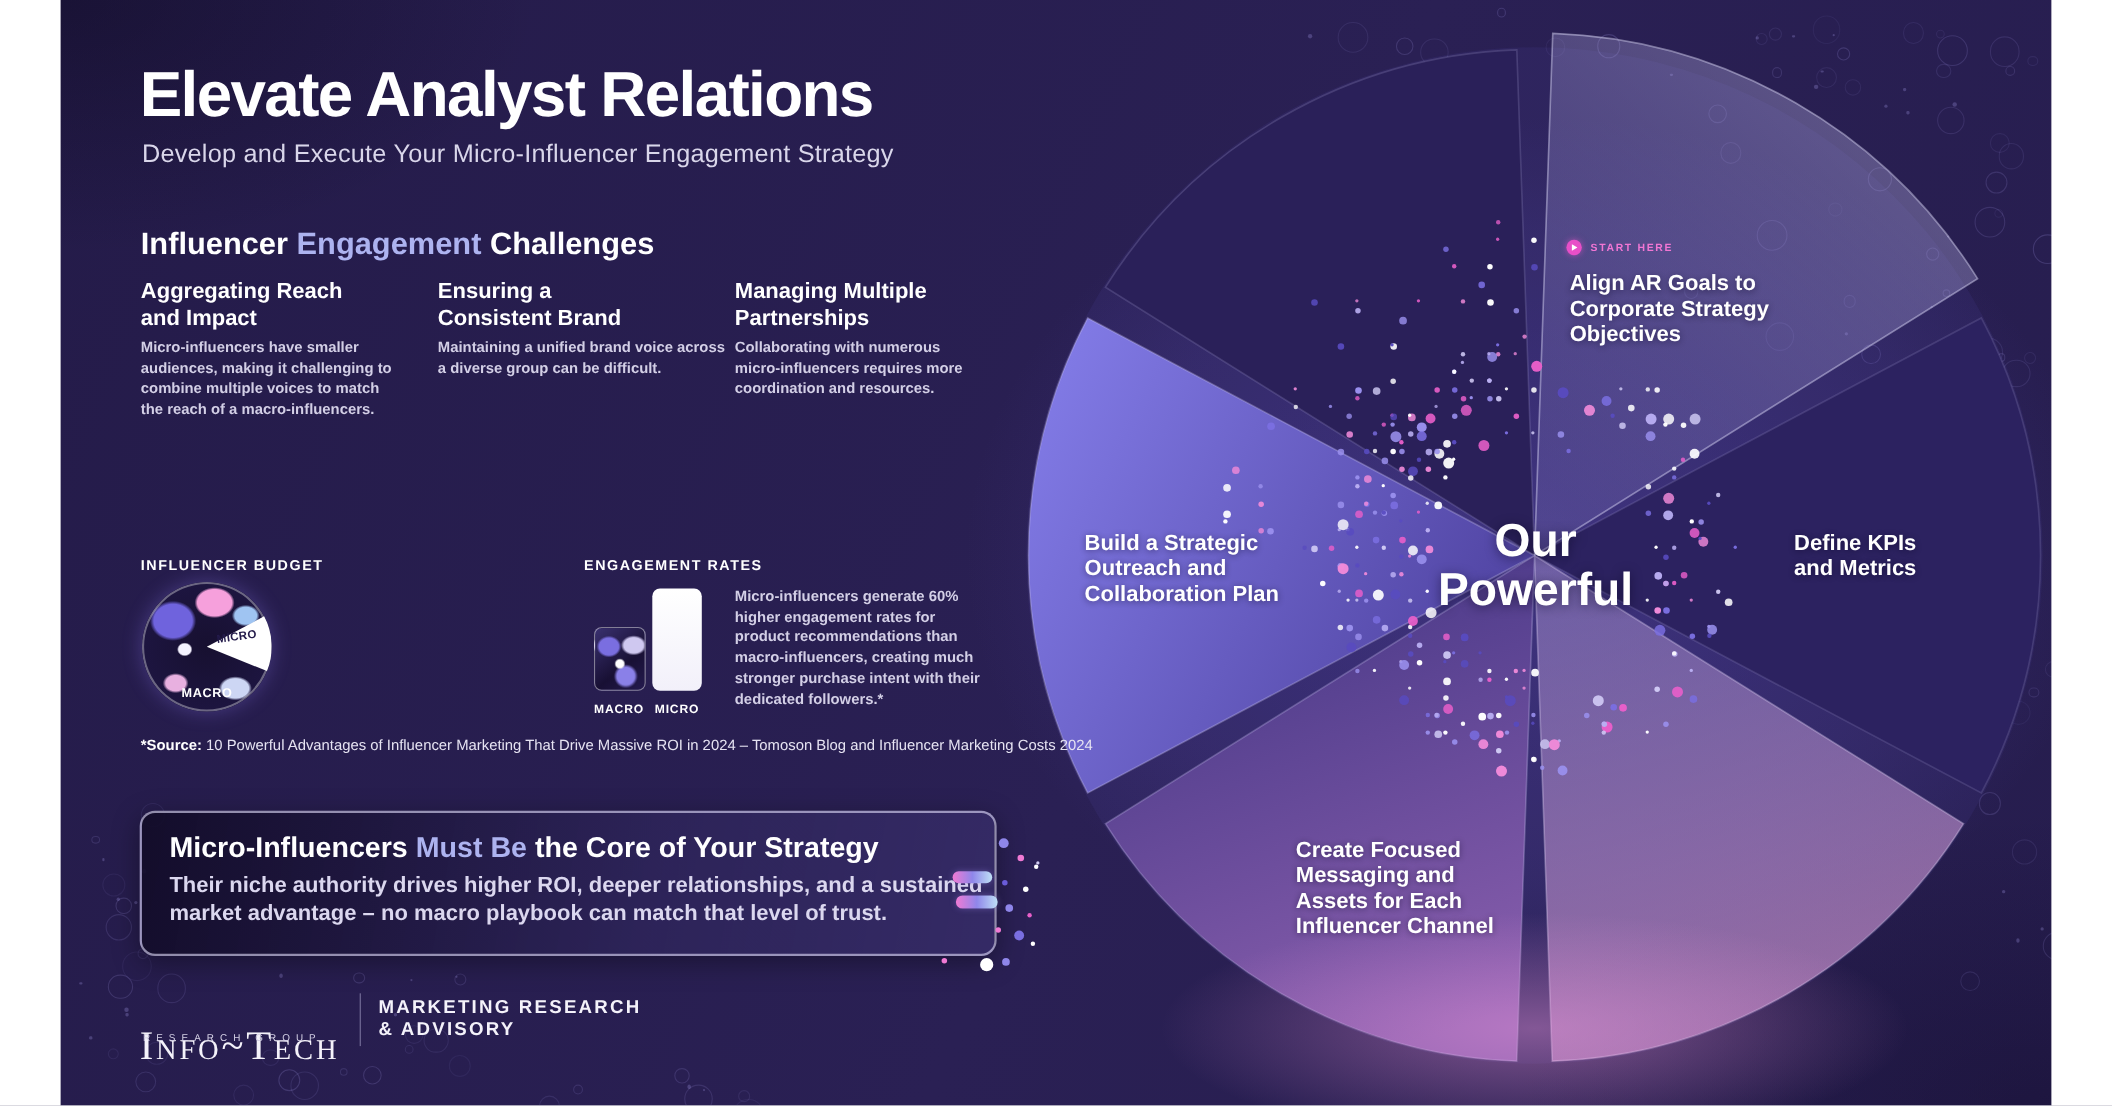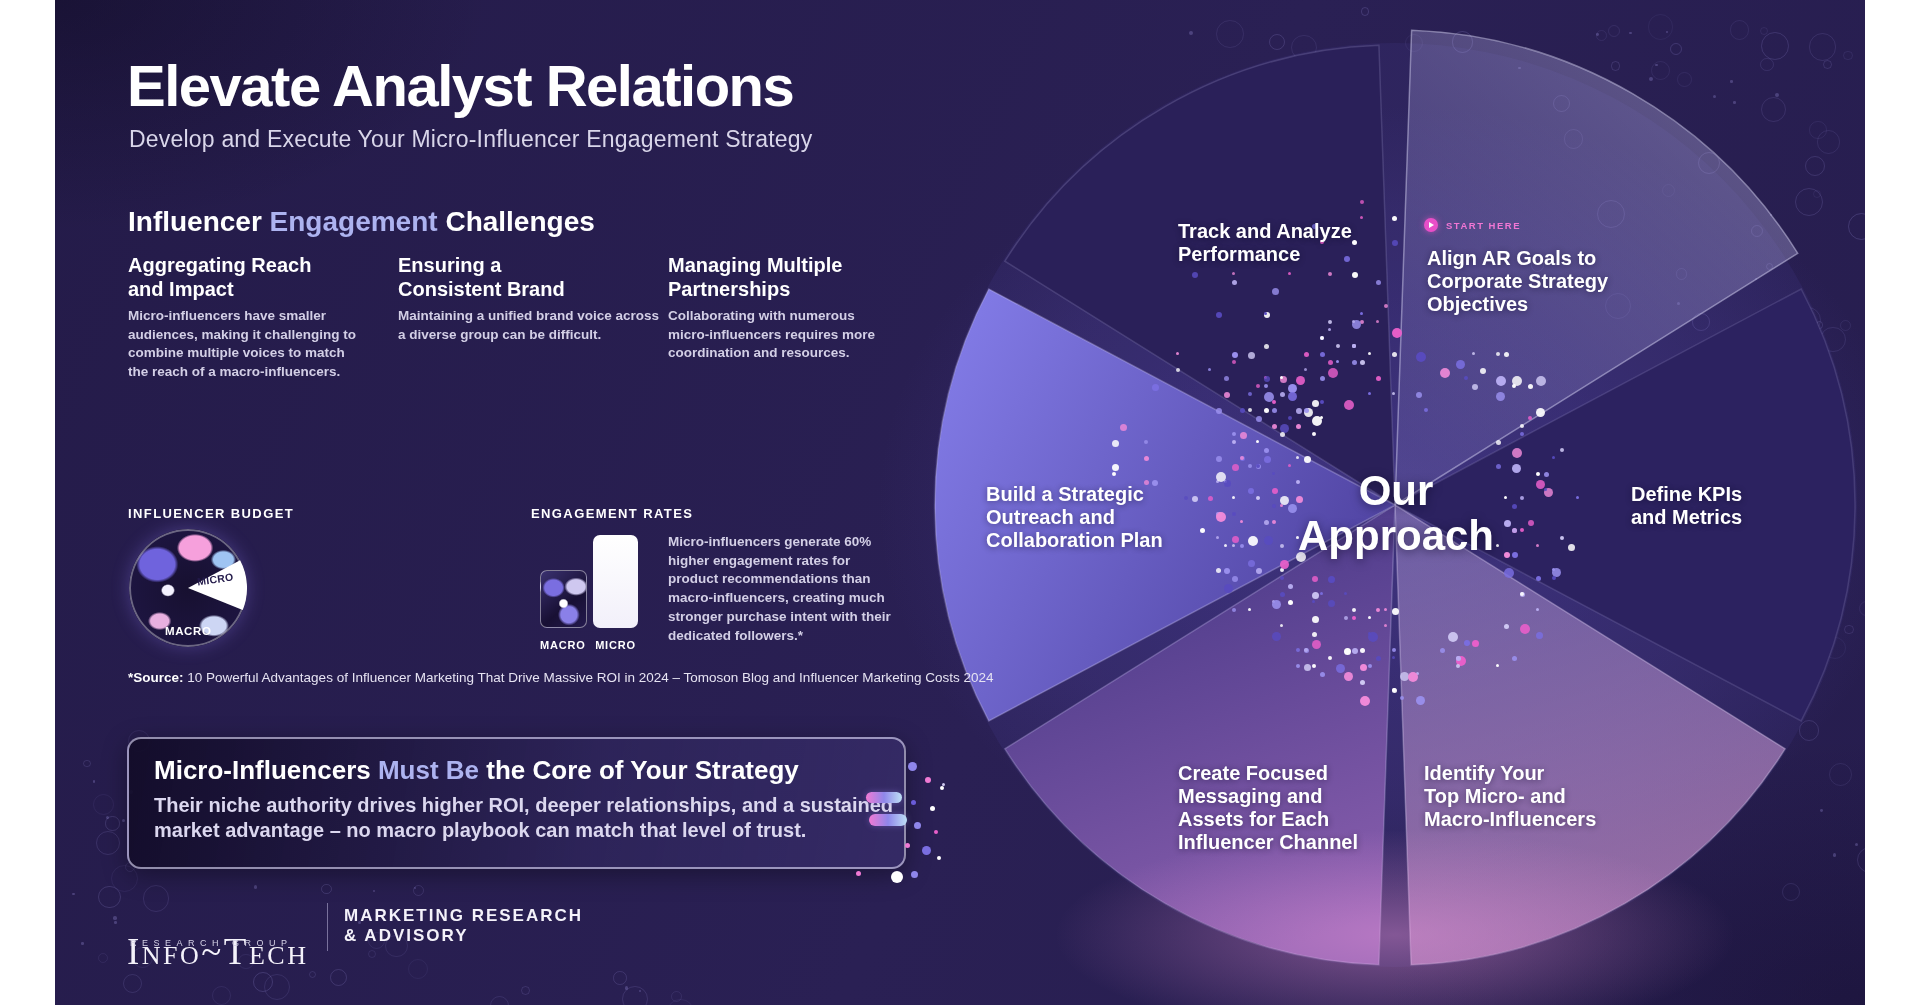--- a/index.html
+++ b/index.html
@@ -554,43 +554,38 @@
       <div class="dot" style="left: 1224px; top: 392px; width: 6px; height: 6px; background: rgb(240, 138, 217); opacity: 0.872947;"></div>
       <div class="dot" style="left: 1360px; top: 312px; width: 3px; height: 3px; background: rgb(122, 110, 224); opacity: 0.975386;"></div>
       <div class="dot" style="left: 1216px; top: 312px; width: 6px; height: 6px; background: rgb(88, 75, 192); opacity: 0.922894;"></div>
       <div class="dot" style="left: 1232px; top: 360px; width: 4px; height: 4px; background: rgb(233, 95, 202); opacity: 0.778707;"></div>
       <div class="dot" style="left: 1176px; top: 352px; width: 3px; height: 3px; background: rgb(240, 138, 217); opacity: 0.917506;"></div>
       <div class="dot" style="left: 1208px; top: 368px; width: 3px; height: 3px; background: rgb(154, 144, 238); opacity: 0.831151;"></div>
       <div class="dot" style="left: 1360px; top: 200px; width: 4px; height: 4px; background: rgb(233, 95, 202); opacity: 0.76032;"></div>
       <div class="dot" style="left: 1352px; top: 240px; width: 5px; height: 5px; background: rgb(255, 255, 255); opacity: 0.991014;"></div>
     </div>
 
-  <div class="abs step step-track pre">Track and Analyze
-Performance</div>
   <div class="abs start-here">
     <span class="start-here-icon"></span>
     <span class="start-here-label">START HERE</span>
   </div>
   <div class="abs step step-align pre">Align AR Goals to
 Corporate Strategy
 Objectives</div>
   <div class="abs step step-define pre">Define KPIs
 and Metrics</div>
-  <div class="abs step step-identify pre">Identify Your
-Top Micro- and
-Macro-Influencers</div>
   <div class="abs step step-create pre">Create Focused
 Messaging and
 Assets for Each
 Influencer Channel</div>
   <div class="abs step step-build pre">Build a Strategic
 Outreach and
 Collaboration Plan</div>
   <div class="abs center-label pre">Our
-Approach</div>
+Powerful</div>
 
   <div class="abs title">Elevate Analyst Relations</div>
   <div class="abs subtitle">Develop and Execute Your Micro-Influencer Engagement Strategy</div>
 
   <div class="abs section-heading"><span>Influencer </span><span class="accent">Engagement</span><span> Challenges</span></div>
 
   <div class="abs challenge-title c1 pre">Aggregating Reach
 and Impact</div>
   <div class="abs challenge-title c2 pre">Ensuring a
 Consistent Brand</div>

